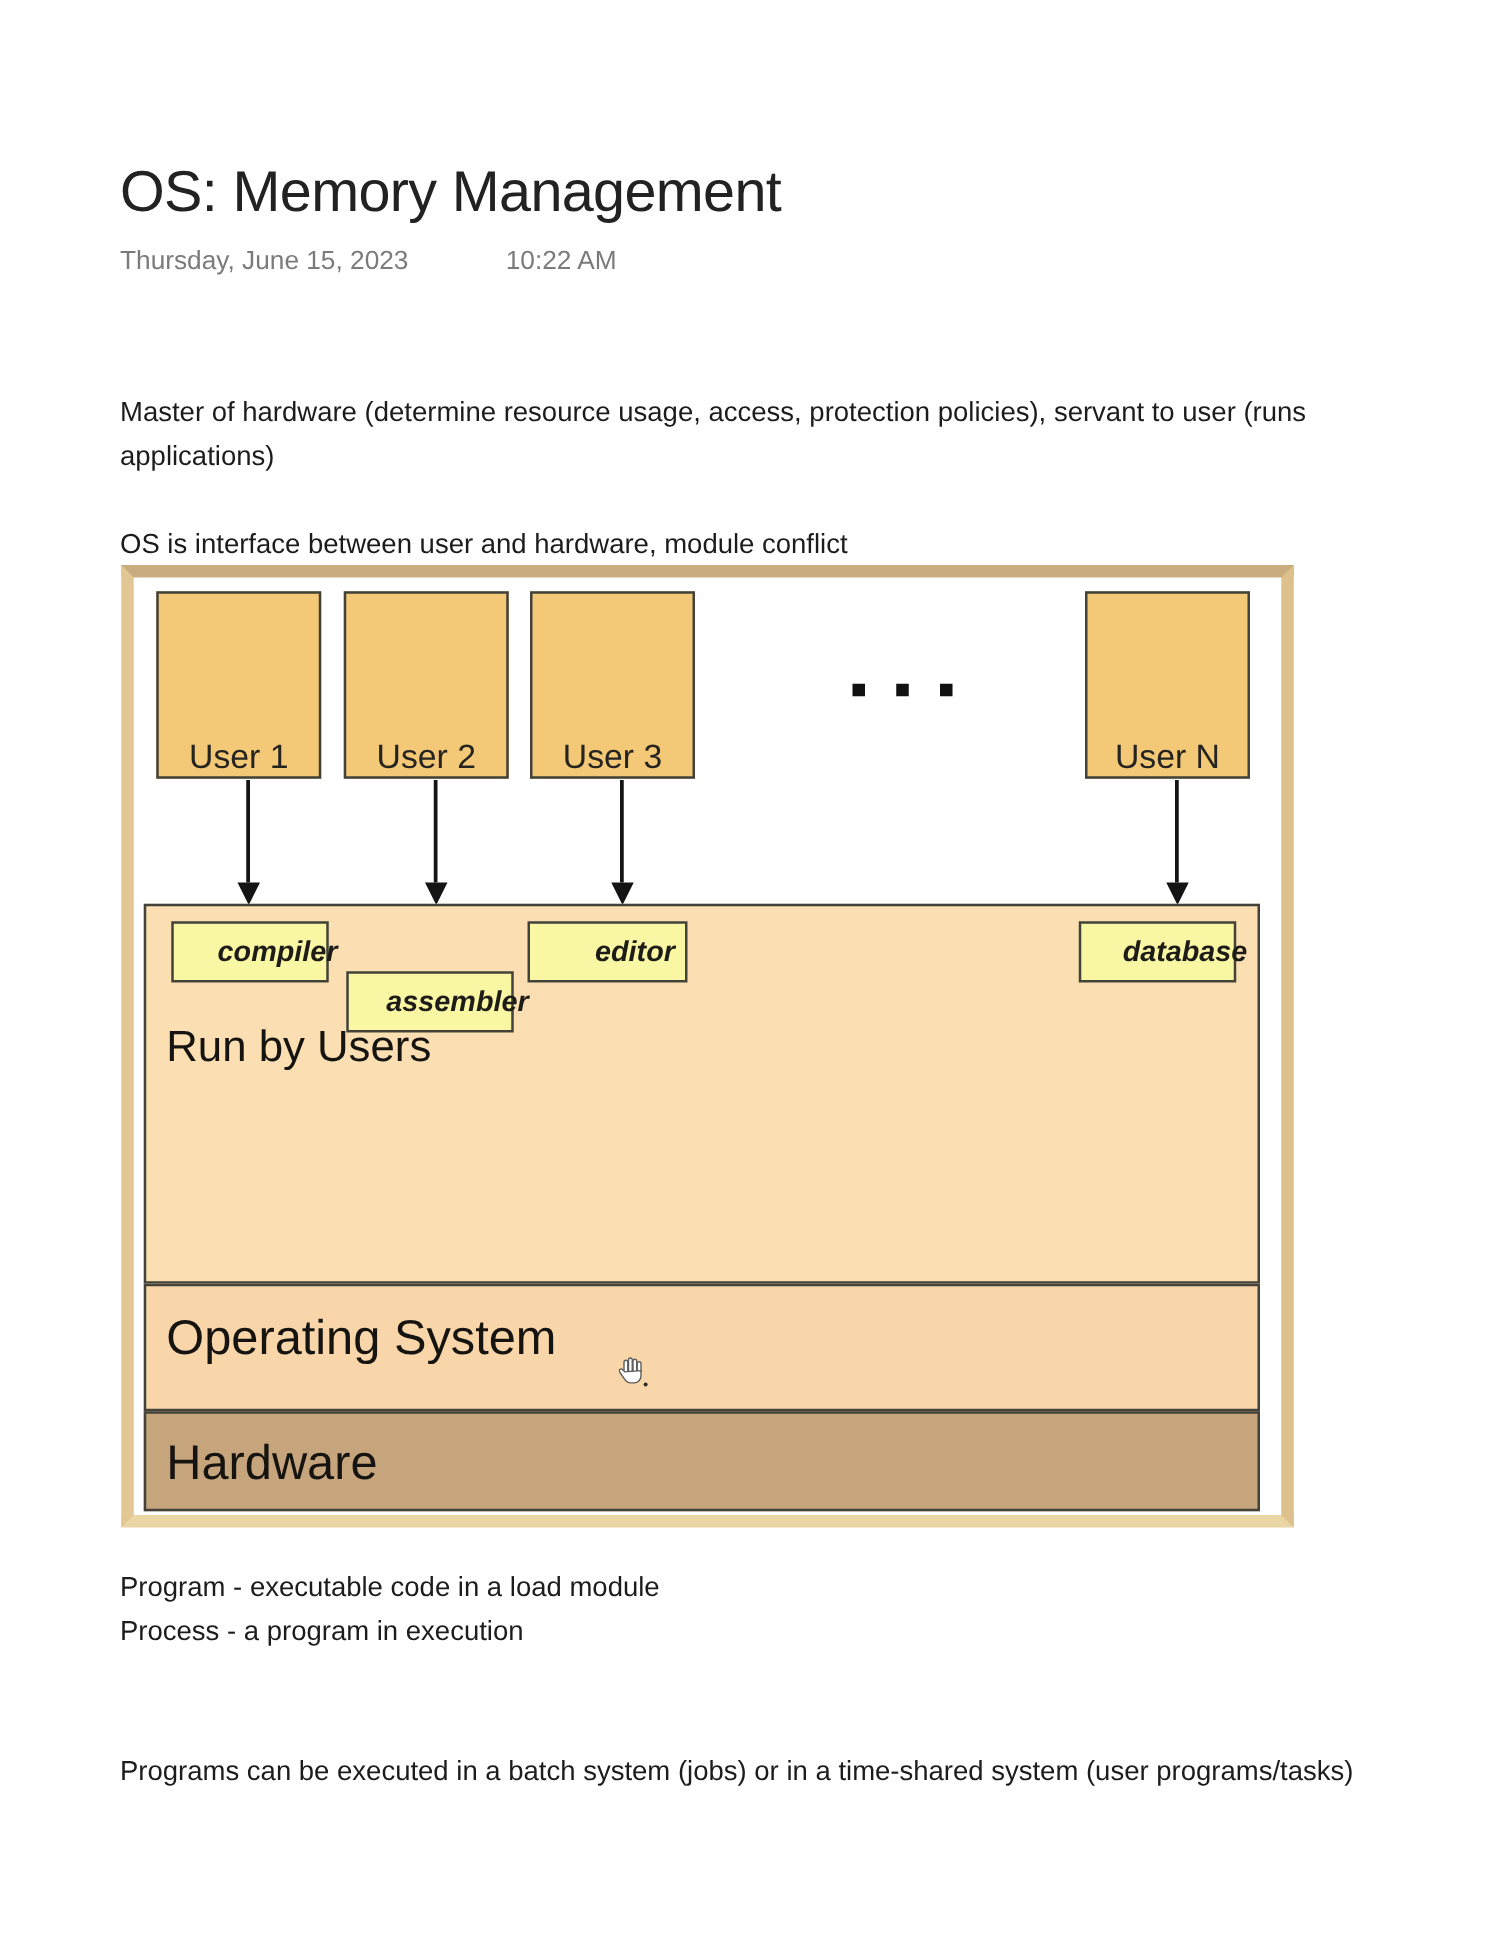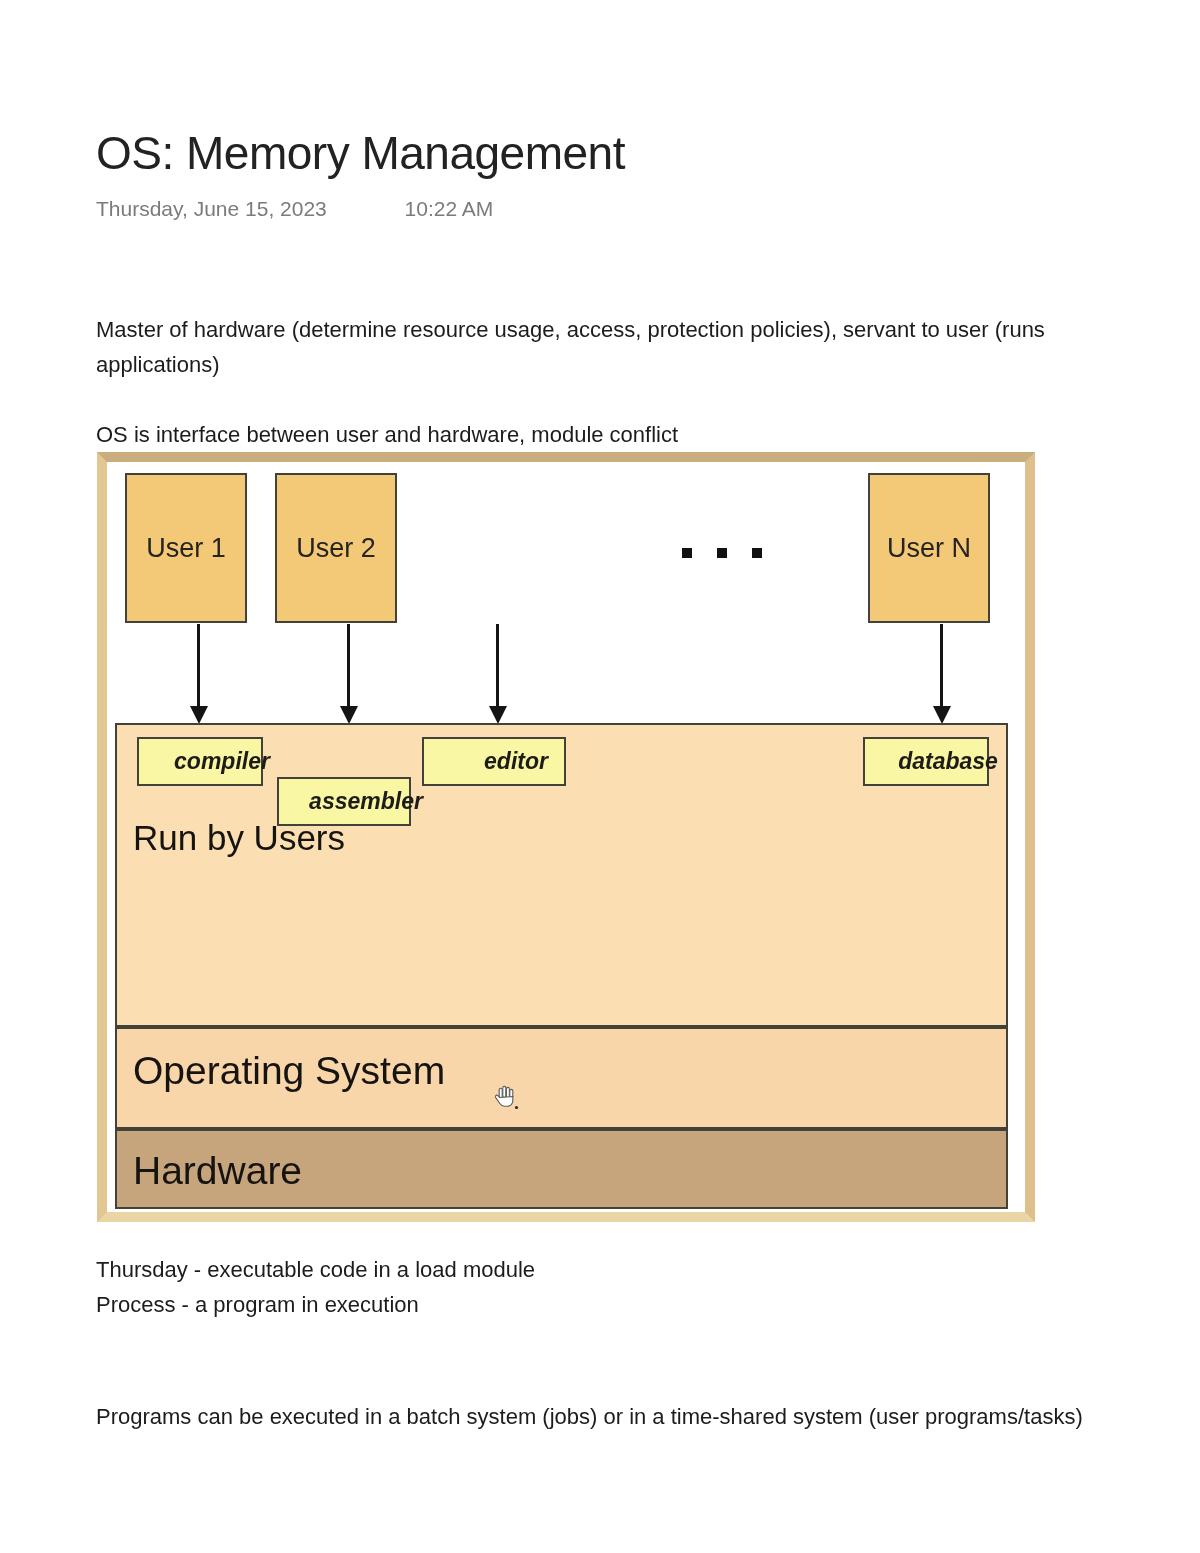--- a/index.html
+++ b/index.html
@@ -40,24 +40,24 @@
     background: #ffffff;
     border-style: solid; border-width: 10px;
     border-top-color:    #c9ad7f;
     border-right-color:  #ddc08c;
     border-bottom-color: #ead6a5;
     border-left-color:   #e2c794;
   }
 
   .user-box {
     position: absolute; top: 11px;
-    width: 122px; height: 150px;
+    width: 132px; height: 150px;
     background: var(--user-box-fill, #f3c876);
     border: 2px solid var(--box-border, #42423a);
-    display: flex; align-items: center; justify-content: center;
+    display: flex; align-items: flex-end; justify-content: center;
     font-size: 27px; color: #262420;
   }
   .u1 { left: 18px; } .u2 { left: 168px; } .u3 { left: 317px; } .uN { left: 761px; }
 
   .dots { position: absolute; left: 575px; top: 82px; }
   .dots i {
     display: inline-block; width: 10px; height: 10px;
     background: #111; margin-right: 25px;
   }
 
@@ -79,21 +79,21 @@
 
   .tool-box {
     position: absolute; top: 12px; height: 49px;
     background: var(--tool-box-fill, #f9f7a3);
     border: 2px solid var(--box-border, #42423a);
     display: flex; align-items: center; justify-content: center;
     font-size: 23px; font-weight: bold; font-style: italic; color: #1e1c18; padding-left: 44px;
   }
   .t-compiler  { left: 20px;  width: 126px; }
   .t-assembler { left: 160px; width: 134px; margin-top: 40px; }
-  .t-editor    { left: 305px; width: 144px; text-align: right; }
+  .t-editor    { left: 305px; width: 128px; text-align: right; }
   .t-database  { left: 746px; width: 126px; }
 
   .programs-caption {
     position: absolute; left: 16px; top: 90px;
     font-size: 35px; line-height: 46px; color: #161410;
   }
   .layer-label {
     position: absolute; left: 16px;
     font-size: 39px; color: #161410; white-space: nowrap;
   }
@@ -118,20 +118,23 @@
 
   <p class="body-text para-interface">OS is interface between user and hardware, module conflict</p>
 
   <div class="diagram">
 
     <div class="user-box u1">
       <span>User 1</span>
     </div>
     <div class="user-box u2">
       <span>User 2</span>
+    </div>
+    <div class="user-box u3">
+      <span>User 3</span>
     </div>
     <div class="dots"><i></i><i></i><i></i></div>
     <div class="user-box uN">
       <span>User N</span>
     </div>
 
     <div class="arrow a1"></div>
     <div class="arrow a2"></div>
     <div class="arrow a3"></div>
     <div class="arrow a4"></div>
@@ -168,19 +171,19 @@
       </svg>
     </div>
 
     <div class="layer hw-box">
       <span class="layer-label">Hardware</span>
     </div>
 
   </div>
 
   <div class="body-text para-defs">
-    <div>Thursday - executable code in a load module</div>
+    <div>Program - executable code in a load module</div>
     <div>Process - a program in execution</div>
   </div>
 
   <p class="body-text para-exec">Programs can be executed in a batch system (jobs) or in a time-shared system (user programs/tasks)</p>
 
 </div>
 
 </body></html>

